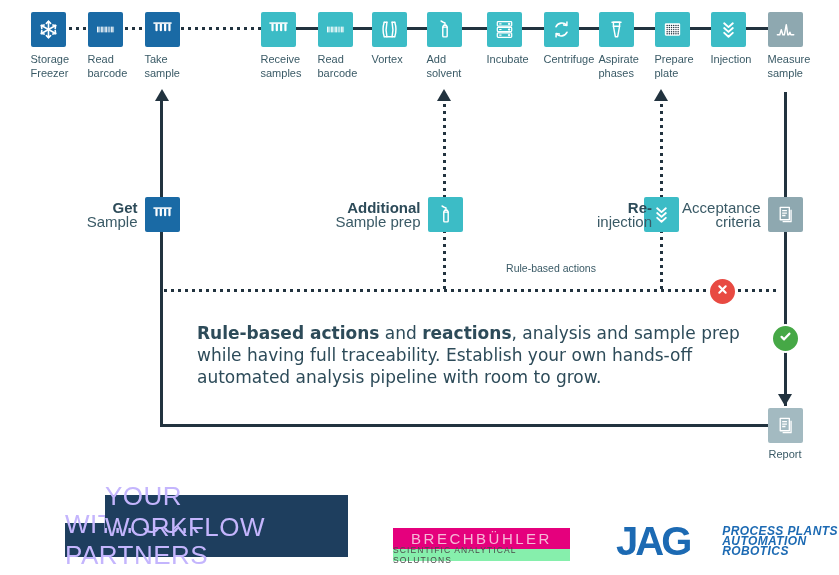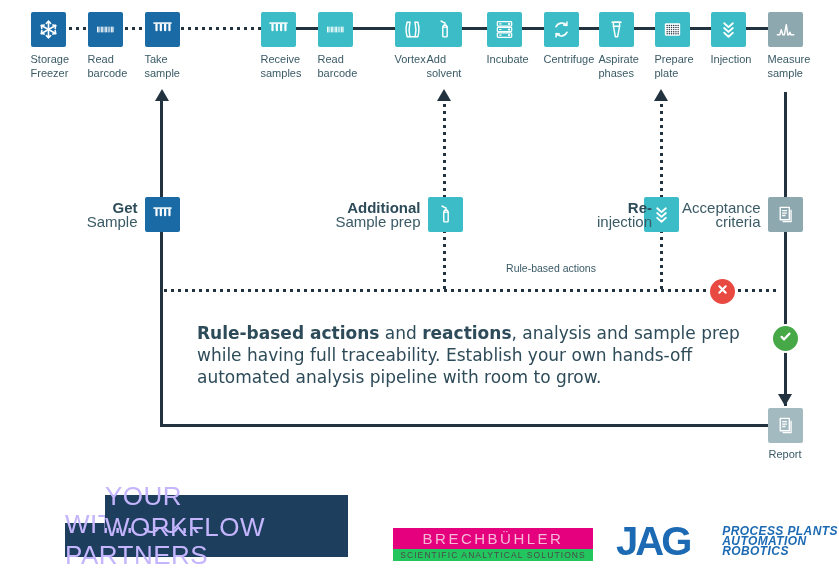--- a/index.html
+++ b/index.html
@@ -54,24 +54,24 @@
 
   
   .banner-box { position:absolute; background:#1e3e5e; color:#c4b5fd; z-index:2;
     display:flex; align-items:center; justify-content:flex-end; padding-right:10px;
     font-size:26px; letter-spacing:.5px; }
   #banner1 { left:175px; top:468px; width:173px; height:34px; font-weight:bold; letter-spacing:1.5px; color:#fff; z-index:4; }
   #banner2 { left:105px; top:495px; width:243px; height:33px; z-index:3; }
   #banner3 { left:65px;  top:523px; width:283px; height:34px; z-index:2; }
 
   
-  #brech { position:absolute; left:393px; top:528px; width:200px; z-index:2;border-radius:6px; }
+  #brech { position:absolute; left:393px; top:528px; width:177px; z-index:2;border-radius:6px; }
   #brech .bar1 { height:21px; background:#e5007d; color:#f6b8d7; display:flex; align-items:center;
     justify-content:center; font-size:15px; letter-spacing:2.5px; }
-  #brech .bar2 { height:12px; background:#22c55e; color:#4a4a4a; display:flex; align-items:center;
+  #brech .bar2 { height:12px; background:#86efac; color:#4a4a4a; display:flex; align-items:center;
     justify-content:center; font-size:8.5px; letter-spacing:1.1px; }
   #jag { position:absolute; left:616px; top:522px; display:flex; align-items:center; z-index:2;gap:8px; }
   #jag .jag-word { font-size:40px; font-weight:bold; color:#1c6ab3; letter-spacing:-3px; line-height:38px; }
   #jag .jag-lines { margin-left:25px; font-size:12px; font-weight:bold; color:#1c6ab3;
     line-height:10px; letter-spacing:.4px;font-style:italic; }
 </style>
 </head>
 <body>
 
 <div id="stage">
@@ -163,21 +163,21 @@
               <rect x="11.8" y="9" width="1.6" height="6"></rect>
               <rect x="14.3" y="9" width="0.9" height="6"></rect>
               <rect x="16.1" y="9" width="0.9" height="6"></rect>
               <rect x="17.9" y="9" width="1.6" height="6"></rect>
               <rect x="20.3" y="9" width="0.6" height="6"></rect>
             </g>
           </svg>
         </div>
         <div class="nlabel">Read<br>barcode</div>
       </div>
-      <div class="step" style="left: 371.5px; margin-left: 23px;">
+      <div class="step" style="left: 371.5px;">
         <div class="nicon teal">
           <svg viewBox="0 0 24 24">
             <g stroke="#fff" stroke-width="1.5" fill="none" stroke-linecap="round">
               <path d="M6.5 4.5C5 9 5 15 6.5 19.5"></path>
               <path d="M17.5 4.5C19 9 19 15 17.5 19.5"></path>
               <path d="M9.3 4.5C8.3 9 8.3 15 9.3 19.5"></path>
               <path d="M14.7 4.5C15.7 9 15.7 15 14.7 19.5"></path>
               <path d="M6.5 4.5h2.8M14.7 4.5h2.8M6.8 19.5h10.4"></path>
             </g>
           </svg>

